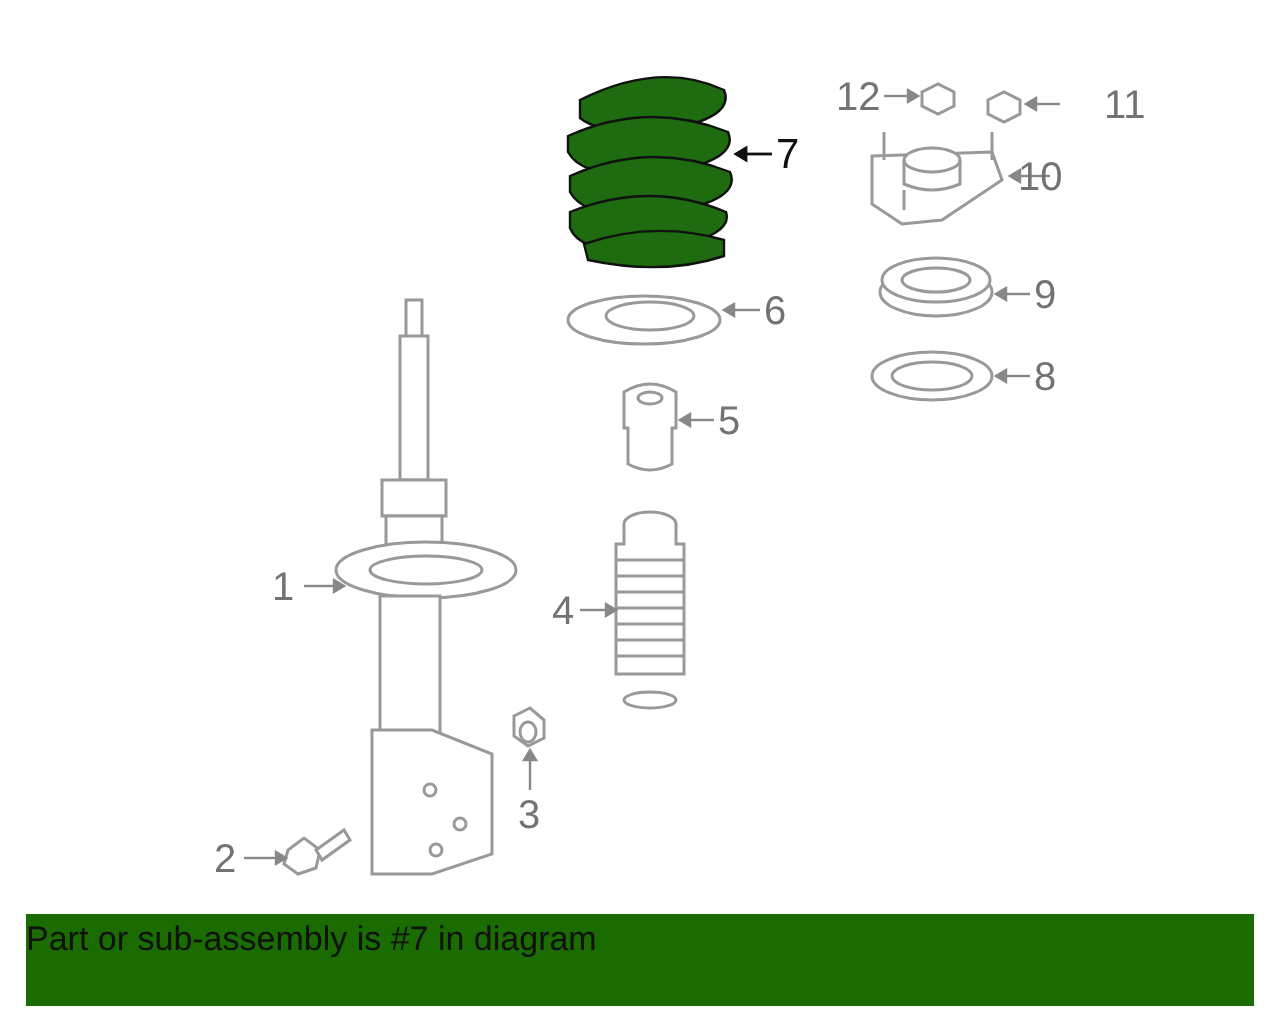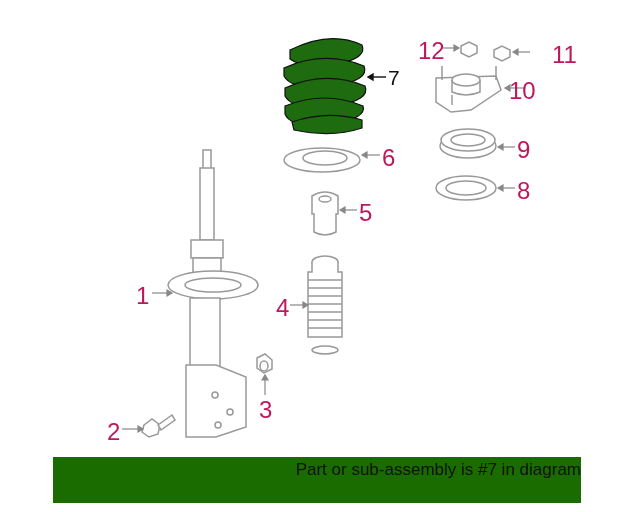--- a/index.html
+++ b/index.html
@@ -1,20 +1,20 @@
 <!DOCTYPE html>
 <html><head>
 <meta charset="utf-8">
 <style>
   html,body{margin:0;padding:0;background:#fff;}
   body{width:640px;height:512px;position:relative;overflow:hidden;font-family:"Liberation Sans",sans-serif;}
   #diagram{position:absolute;left:0;top:0;width:640px;height:450px;}
-  .callout{position:absolute;font-size:24px;color:#be185d;line-height:1;}
+  .callout{position:absolute;font-size:20px;color:#737373;line-height:1;}
   .callout.hl{color:#111;font-size:21px;}
-  #banner{position:absolute;left:13px;top:457px;width:528px;height:46px;background:#1a6b00;color:#111;text-align:right;font-size:17px;line-height:20px;padding-top:3px;box-sizing:border-box;margin-left:40px;}
+  #banner{position:absolute;left:13px;top:457px;width:614px;height:46px;background:#1a6b00;color:#111;text-align:left;font-size:17px;line-height:20px;padding-top:3px;box-sizing:border-box;}
   #banner div{white-space:nowrap;}
 </style>
 </head>
 <body>
 
 <svg id="diagram" viewBox="0 0 640 450" xmlns="http://www.w3.org/2000/svg">
   <g fill="none" stroke="#999" stroke-width="1.5">
 
     <g>
       <rect x="203" y="150" width="8" height="20" fill="#fff"></rect>

